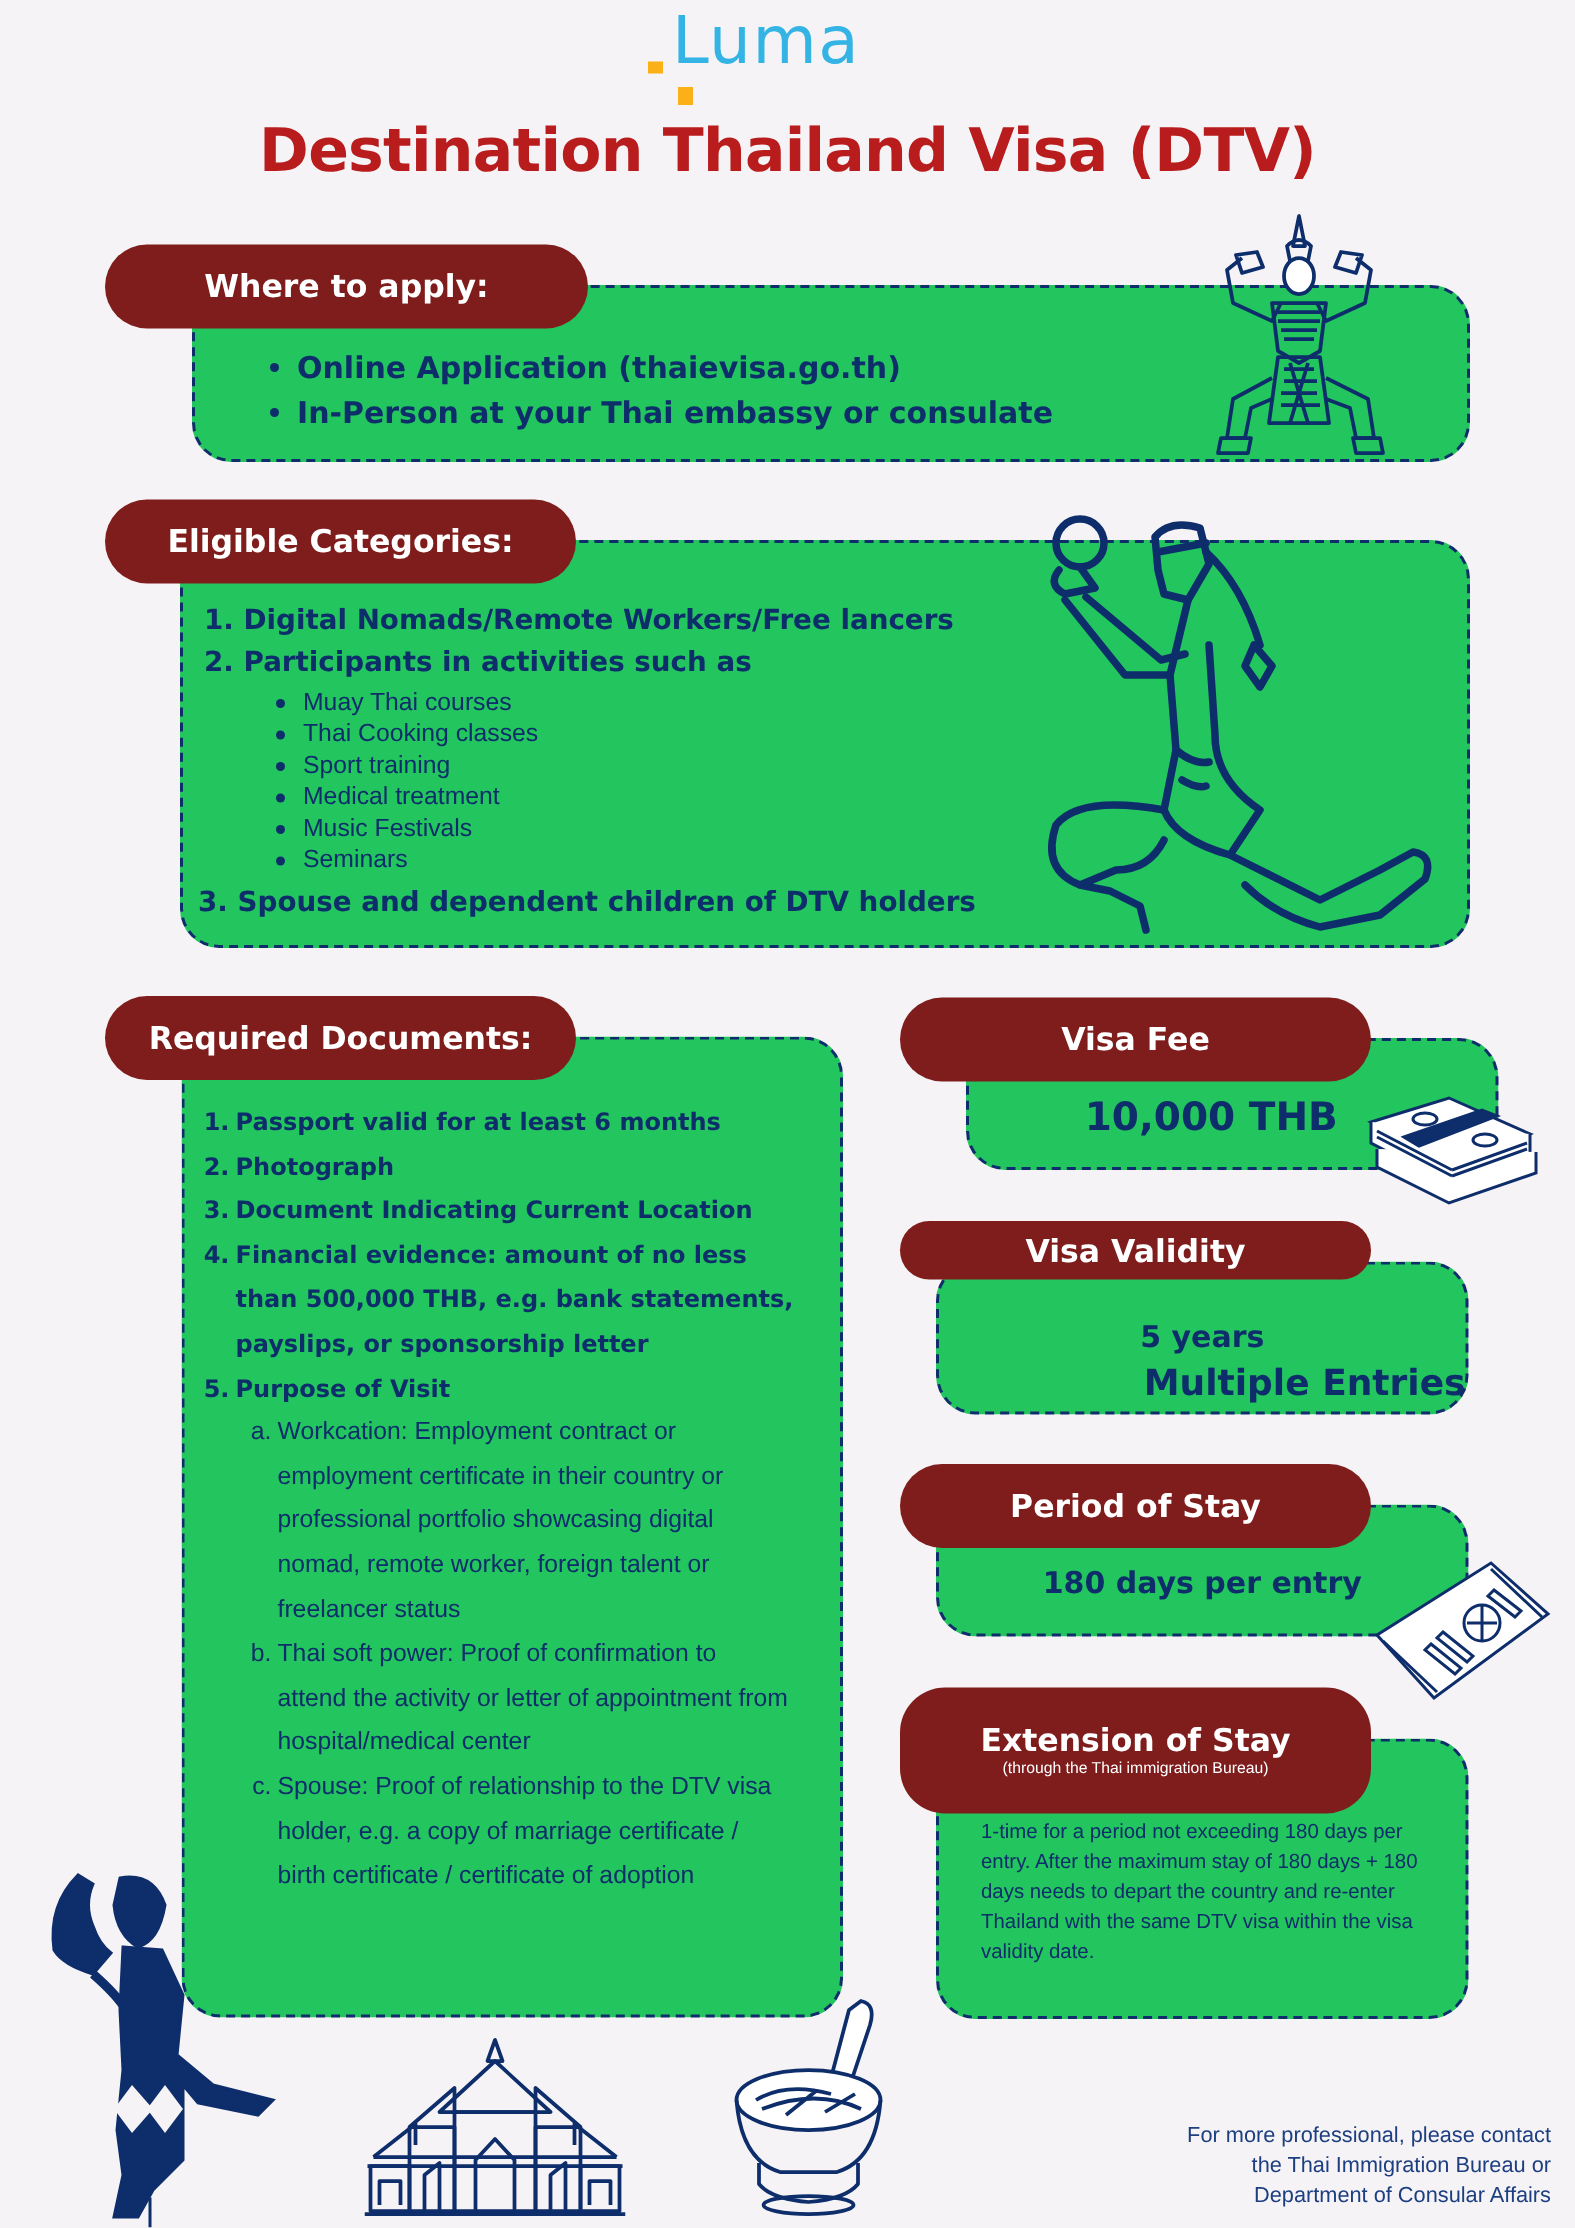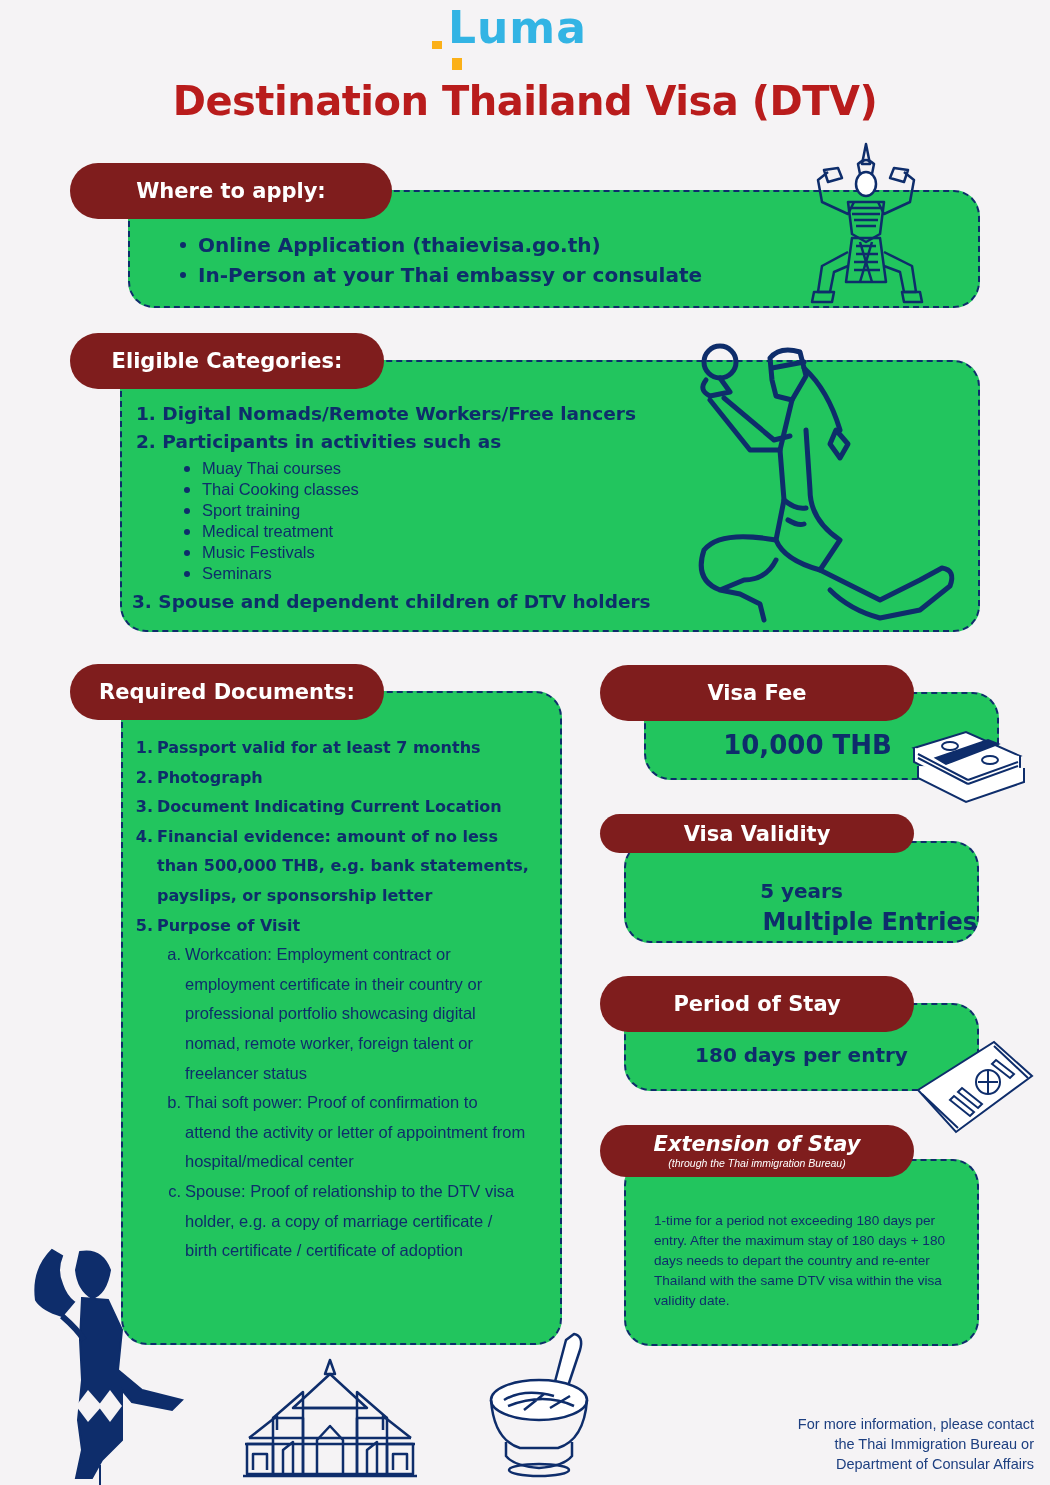--- a/index.html
+++ b/index.html
@@ -7,21 +7,21 @@
     width: 1050px; height: 1485px; position: relative; overflow: hidden;
     background: #f5f3f5;
     font-family: "Liberation Sans", "DejaVu Sans", sans-serif;
     color: #0e2d6b;
   }
   .abs { position: absolute; }
   
   .logo { left: 430px; top: 8px; width: 200px; height: 60px; }
   .logo-text {
     position: absolute; left: 18px; top: -6px;
-    font-family: "DejaVu Sans", sans-serif; font-weight: bold;
+    font-family: "DejaVu Sans", sans-serif; font-weight: normal;
     font-size: 44px; color: #33b4e4; letter-spacing: 1px;
   }
   .logo-dot1 { position: absolute; left: 2px; top: 33px; width: 10px; height: 8px; background: #fbb018; }
   .logo-dot2 { position: absolute; left: 22px; top: 50px; width: 10px; height: 12px; background: #fbb018; }
   
   .page-title {
     left: 0; top: 78px; width: 1050px; text-align: center;
     font-family: "DejaVu Sans", sans-serif; font-weight: bold;
     font-size: 40px; color: #b91c1c; letter-spacing: -0.5px;
   }
@@ -122,21 +122,21 @@
   <path d="M96 200 Q40 190 24 210 Q14 240 40 250 L60 254 L80 264 L84 280 M40 250 L64 240 Q86 240 96 220"></path>
   <path d="M140 230 L200 260 L240 240 L262 228 Q276 230 270 246 L240 270 L200 278 Q170 270 150 250"></path>
   <path d="M104 160 Q116 170 126 168 M108 180 Q118 186 124 184"></path>
 </svg>
 
 <div class="pill" style="left:70px; top:664px; width:314px; height:56px;">Required Documents:</div>
 <div class="box" style="left:121px; top:691px; width:441px; height:654px;">
   <div style="position:absolute; left:0px; top:40px; width:420px;">
     <div class="doc-item bold">
         <span class="doc-num">1.</span>
-        <span>Passport valid for at least 7 months</span>
+        <span>Passport valid for at least 6 months</span>
       </div>
     <div class="doc-item bold">
         <span class="doc-num">2.</span>
         <span>Photograph</span>
       </div>
     <div class="doc-item bold">
         <span class="doc-num">3.</span>
         <span>Document Indicating Current Location</span>
       </div>
     <div class="doc-item bold">
@@ -187,21 +187,21 @@
   <div class="val" style="top:38px; font-size:20px;">180 days per entry</div>
 </div>
 <svg class="illus" style="left:914px; top:1036px;" width="122" height="102" viewBox="0 0 122 102" fill="#fff" stroke="#0e2d6b" stroke-width="2">
   <path d="M4 54 L80 6 L118 40 L42 96 Z"></path>
   <path d="M8 58 L44 92 M80 10 L114 42"></path>
   <circle cx="74" cy="46" r="12"></circle>
   <path d="M64 46 L84 46 M74 34 L74 58"></path>
   <path d="M40 60 L60 76 L56 80 L36 64 Z M48 52 L68 68 L64 72 L44 56 Z M82 24 L100 38 L96 42 L78 28 Z"></path>
 </svg>
 
-<div class="pill" style="left:600px; top:1125px; width:314px; height:52px; flex-direction:column;font-style:italic;">
+<div class="pill" style="left:600px; top:1125px; width:314px; height:84px; flex-direction:column;">
   <span style="font-size:21px; line-height:24px;">Extension of Stay</span>
   <span style="font-size:10.5px; font-weight:normal; font-family:'Liberation Sans', sans-serif; line-height:14px;">(through the Thai immigration Bureau)</span>
 </div>
 <div class="box" style="left:624px; top:1159px; width:355px; height:187px;">
   <div class="ext-body" style="position:absolute; left:28px; top:50px; width:300px;">1-time for a period not exceeding 180 days per entry. After the maximum stay of 180 days + 180 days needs to depart the country and re-enter Thailand with the same DTV visa within the visa validity date.</div>
 </div>
 
 <svg class="illus" style="left:22px; top:1240px;" width="170" height="245" viewBox="0 0 170 245" fill="#0e2d6b" stroke="#0e2d6b" stroke-width="2">
   <path d="M30 10 Q10 30 14 60 Q20 70 40 76 L52 62 Q44 56 40 44 Q34 30 40 16 Z"></path>
   <path d="M58 12 Q80 8 88 30 Q84 54 70 58 Q56 50 54 30 Z"></path>
@@ -231,16 +231,16 @@
 <svg class="illus" style="left:484px; top:1330px;" width="110" height="150" viewBox="0 0 110 150" fill="none" stroke="#0e2d6b" stroke-width="2.5" stroke-linejoin="round">
   <path d="M90 4 Q100 6 96 20 L76 80 L64 78 L82 10 Z" fill="#fff"></path>
   <ellipse cx="55" cy="70" rx="48" ry="20" fill="#fff"></ellipse>
   <path d="M20 70 Q40 58 70 66 M24 76 Q60 62 90 76 M40 80 L60 64 M66 78 L86 66"></path>
   <path d="M7 70 Q10 110 36 118 L74 118 Q100 110 103 70"></path>
   <path d="M22 112 L22 126 Q30 136 55 138 Q80 136 88 126 L88 112"></path>
   <ellipse cx="55" cy="140" rx="30" ry="6"></ellipse>
 </svg>
 
 <div class="abs footer">
-  <div>For more information, please contact</div>
+  <div>For more professional, please contact</div>
   <div>the Thai Immigration Bureau or</div>
   <div>Department of Consular Affairs</div>
 </div>
 
 </body></html>

